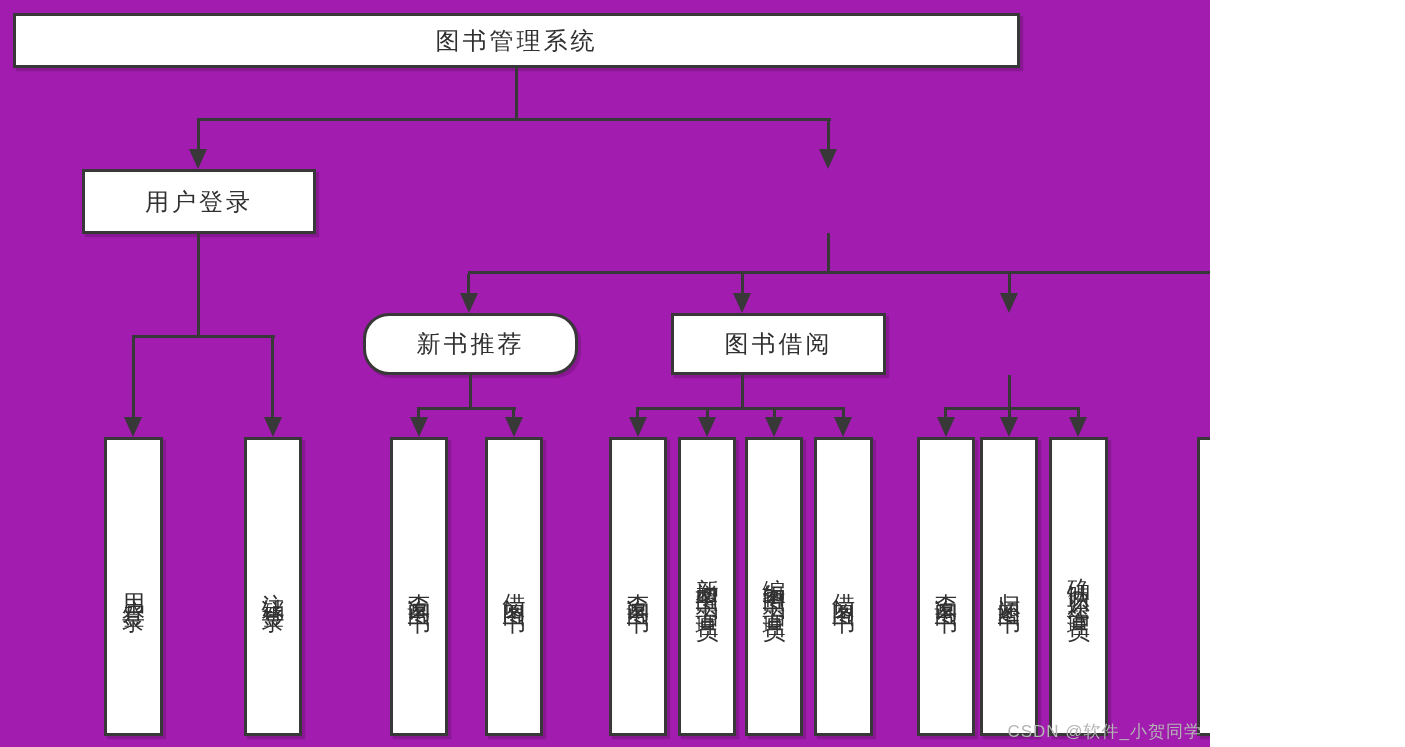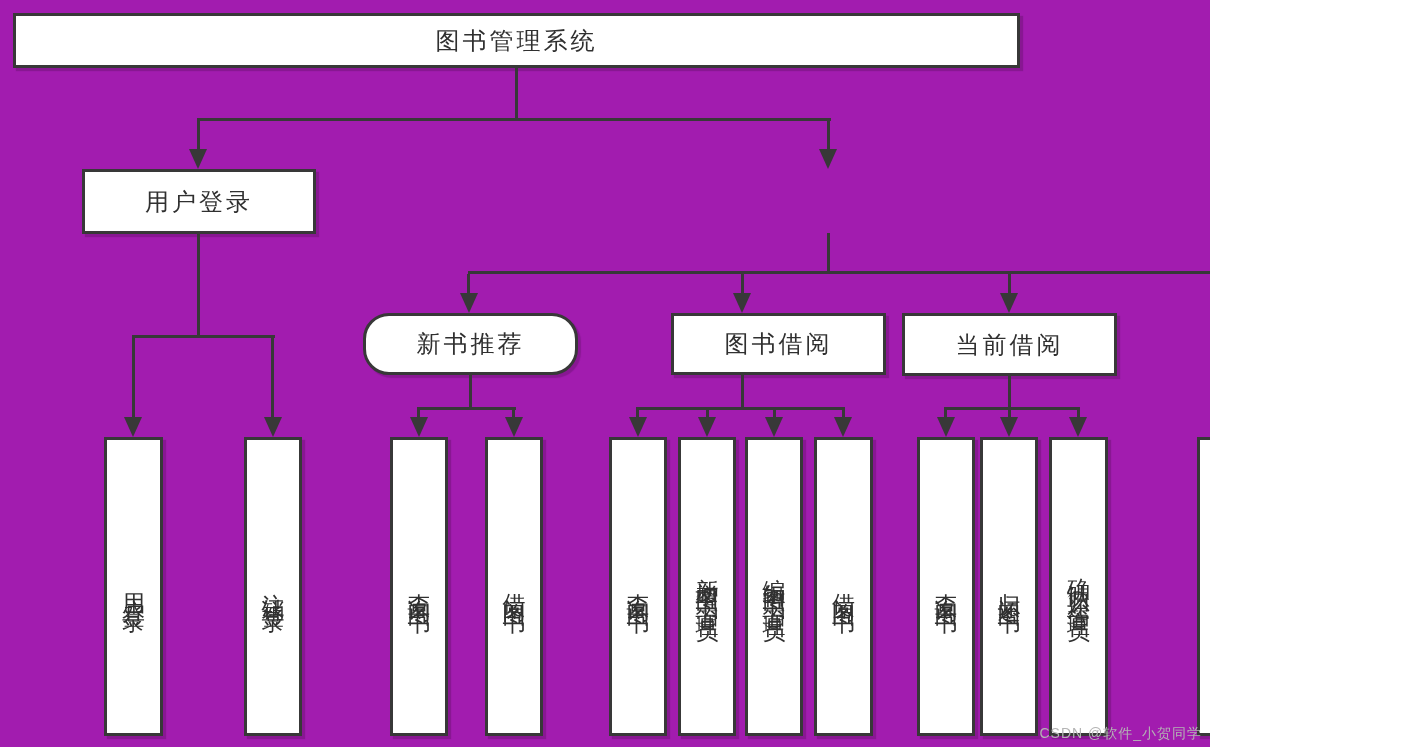--- a/index.html
+++ b/index.html
@@ -18,21 +18,21 @@
     font-size:23px;letter-spacing:6px;line-height:1;white-space:nowrap;
   }
   .hline{position:absolute;height:3px;background:#383838;}
   .vline{position:absolute;width:3px;background:#383838;}
   .arrow{
     position:absolute;width:0;height:0;
     border-left:9px solid transparent;border-right:9px solid transparent;
     border-top:20px solid #383838;
   }
   .watermark{
-    position:absolute;right:8px;bottom:4px;font-size:14px;color:#b4b4b4;
+    position:absolute;right:8px;bottom:4px;font-size:17px;color:#b4b4b4;
     letter-spacing:1px;z-index:5;
   }
 </style>
 </head>
 <body>
 
 <div class="canvas">
 
   <div class="box" style="left:13px;top:13px;width:1007px;height:55px;">
     <span class="hlabel">图书管理系统</span>
@@ -65,23 +65,20 @@
   <div class="vline" style="left:1008px;top:274px;height:21px;"></div>
   <div class="arrow" style="left:1000px;top:293px;"></div>
   <div class="vline" style="left:1278px;top:274px;height:21px;"></div>
   <div class="arrow" style="left:1270px;top:293px;"></div>
 
   <div class="box" style="left:363px;top:313px;width:215px;height:62px;border-radius:26px;">
     <span class="hlabel">新书推荐</span>
   </div>
   <div class="box" style="left:635px;top:313px;width:215px;height:62px;margin-left:36px;">
     <span class="hlabel">图书借阅</span>
-  </div>
-  <div class="box" style="left:902px;top:313px;width:215px;height:63px;">
-    <span class="hlabel">当前借阅</span>
   </div>
 
   <div class="vline" style="left:469px;top:375px;height:35px;"></div>
   <div class="hline" style="left:417px;top:407px;width:99px;"></div>
   <div class="vline" style="left:417px;top:410px;height:10px;"></div>
   <div class="arrow" style="left:410px;top:417px;"></div>
   <div class="vline" style="left:512px;top:410px;height:10px;"></div>
   <div class="arrow" style="left:505px;top:417px;"></div>
 
   <div class="vline" style="left:741px;top:375px;height:35px;"></div>

